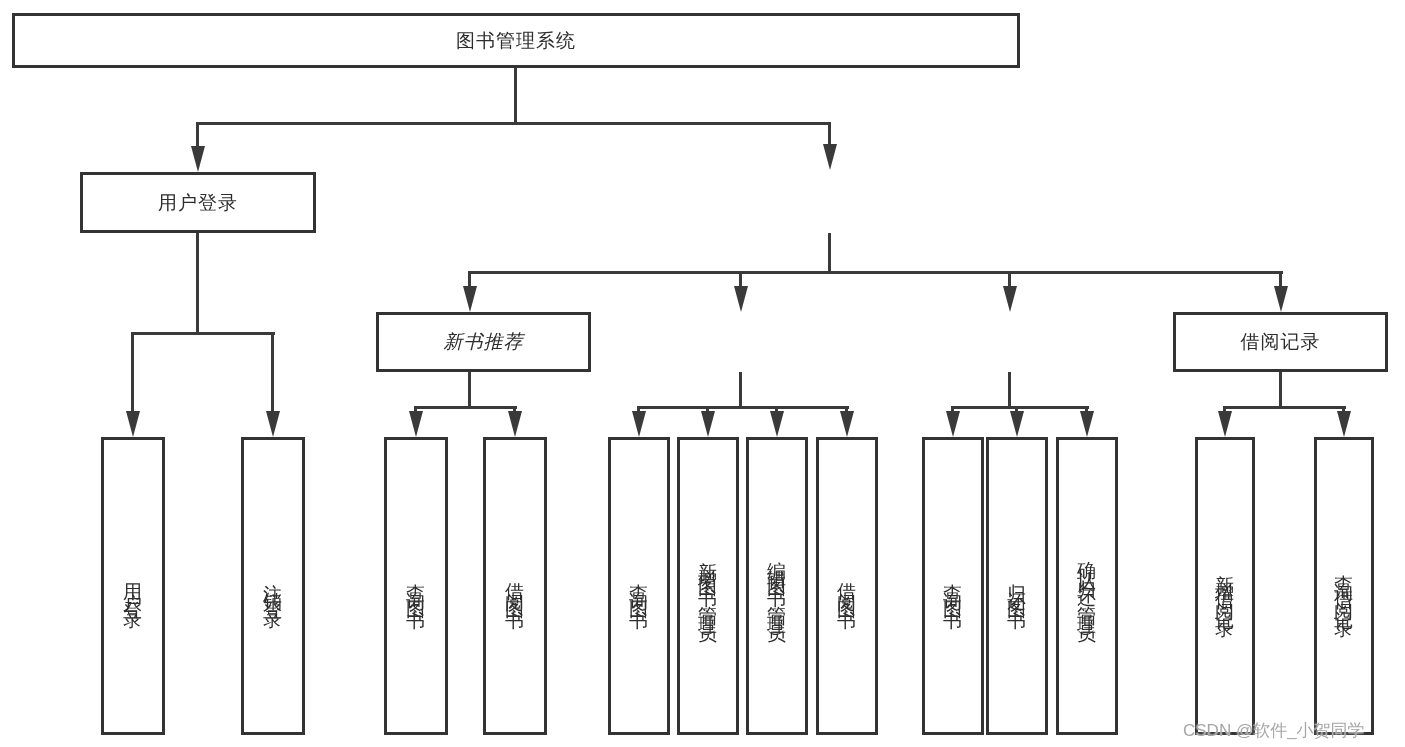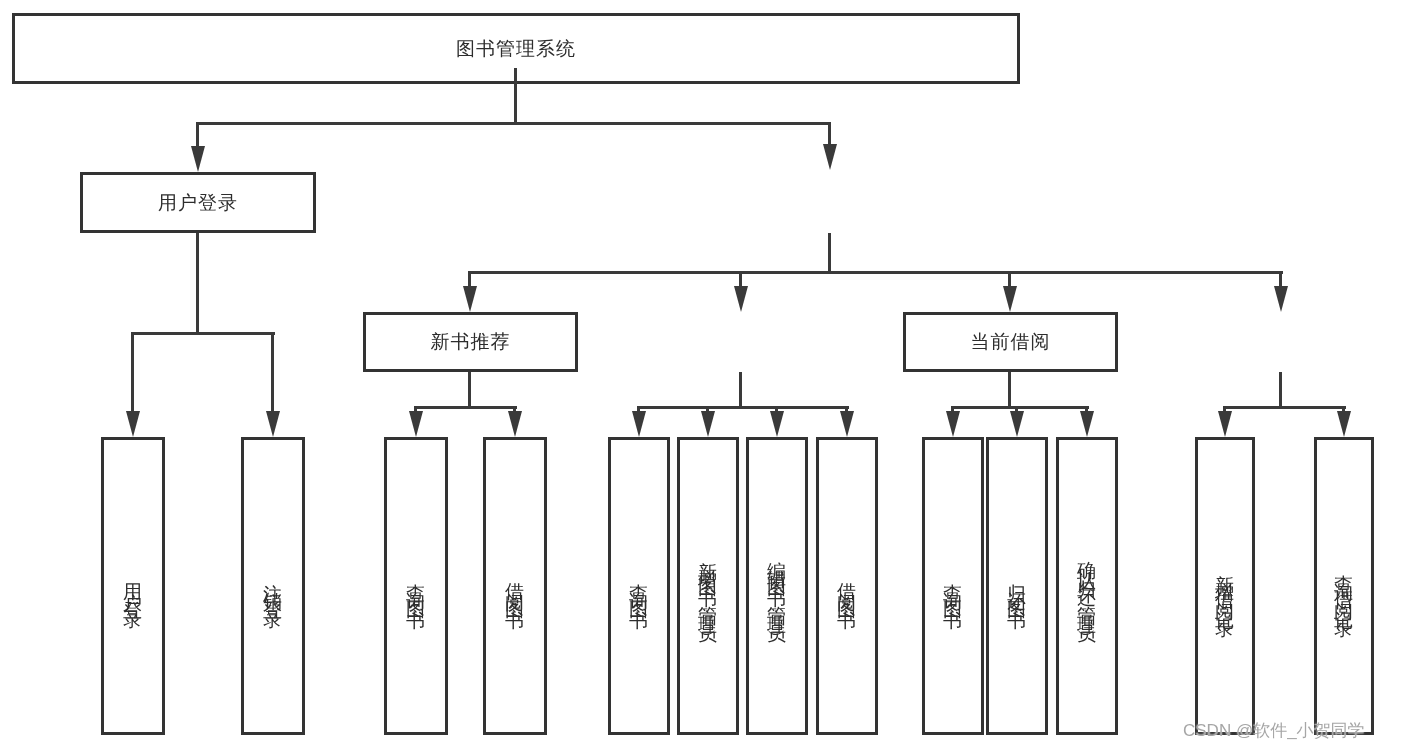--- a/index.html
+++ b/index.html
@@ -48,21 +48,21 @@
     z-index:10;
     white-space:nowrap;
     pointer-events:none;
   }
 </style>
 </head>
 <body>
 
 <div id="canvas">
 
-  <div class="box hbox" style="left:12px;top:13px;width:1008px;height:71px;">
+  <div class="box hbox" style="left:12px;top:13px;width:1008px;height:55px;">
     <span>图书管理系统</span>
   </div>
 
   <div class="vline" style="left:514px;top:68px;height:56px;"></div>
   <div class="hline" style="left:197px;top:122px;width:634px;"></div>
   <div class="vline" style="left:196px;top:122px;height:26px;"></div>
   <div class="arrow" style="left:191px;top:146px;"></div>
   <div class="vline" style="left:828px;top:122px;height:26px;"></div>
   <div class="arrow" style="left:823px;top:144px;"></div>
 
@@ -81,25 +81,25 @@
   <div class="hline" style="left:468px;top:271px;width:815px;"></div>
   <div class="vline" style="left:468px;top:271px;height:17px;"></div>
   <div class="arrow" style="left:463px;top:286px;"></div>
   <div class="vline" style="left:739px;top:271px;height:17px;"></div>
   <div class="arrow" style="left:734px;top:286px;"></div>
   <div class="vline" style="left:1008px;top:271px;height:17px;"></div>
   <div class="arrow" style="left:1003px;top:286px;"></div>
   <div class="vline" style="left:1279px;top:271px;height:17px;"></div>
   <div class="arrow" style="left:1274px;top:286px;"></div>
 
-  <div class="box hbox" style="left:363px;top:312px;width:215px;height:60px;">
+  <div class="box hbox" style="left:376px;top:312px;width:215px;height:60px;font-style:italic;">
     <span>新书推荐</span>
   </div>
-  <div class="box hbox" style="left:903px;top:312px;width:215px;height:60px;">
-    <span>当前借阅</span>
+  <div class="box hbox" style="left:1173px;top:312px;width:215px;height:60px;">
+    <span>借阅记录</span>
   </div>
 
   <div class="vline" style="left:468px;top:372px;height:36px;"></div>
   <div class="hline" style="left:414px;top:406px;width:103px;"></div>
   <div class="vline" style="left:414px;top:406px;height:7px;"></div>
   <div class="arrow" style="left:409px;top:411px;"></div>
   <div class="vline" style="left:513px;top:406px;height:7px;"></div>
   <div class="arrow" style="left:508px;top:411px;"></div>
 
   <div class="vline" style="left:739px;top:372px;height:36px;"></div>

